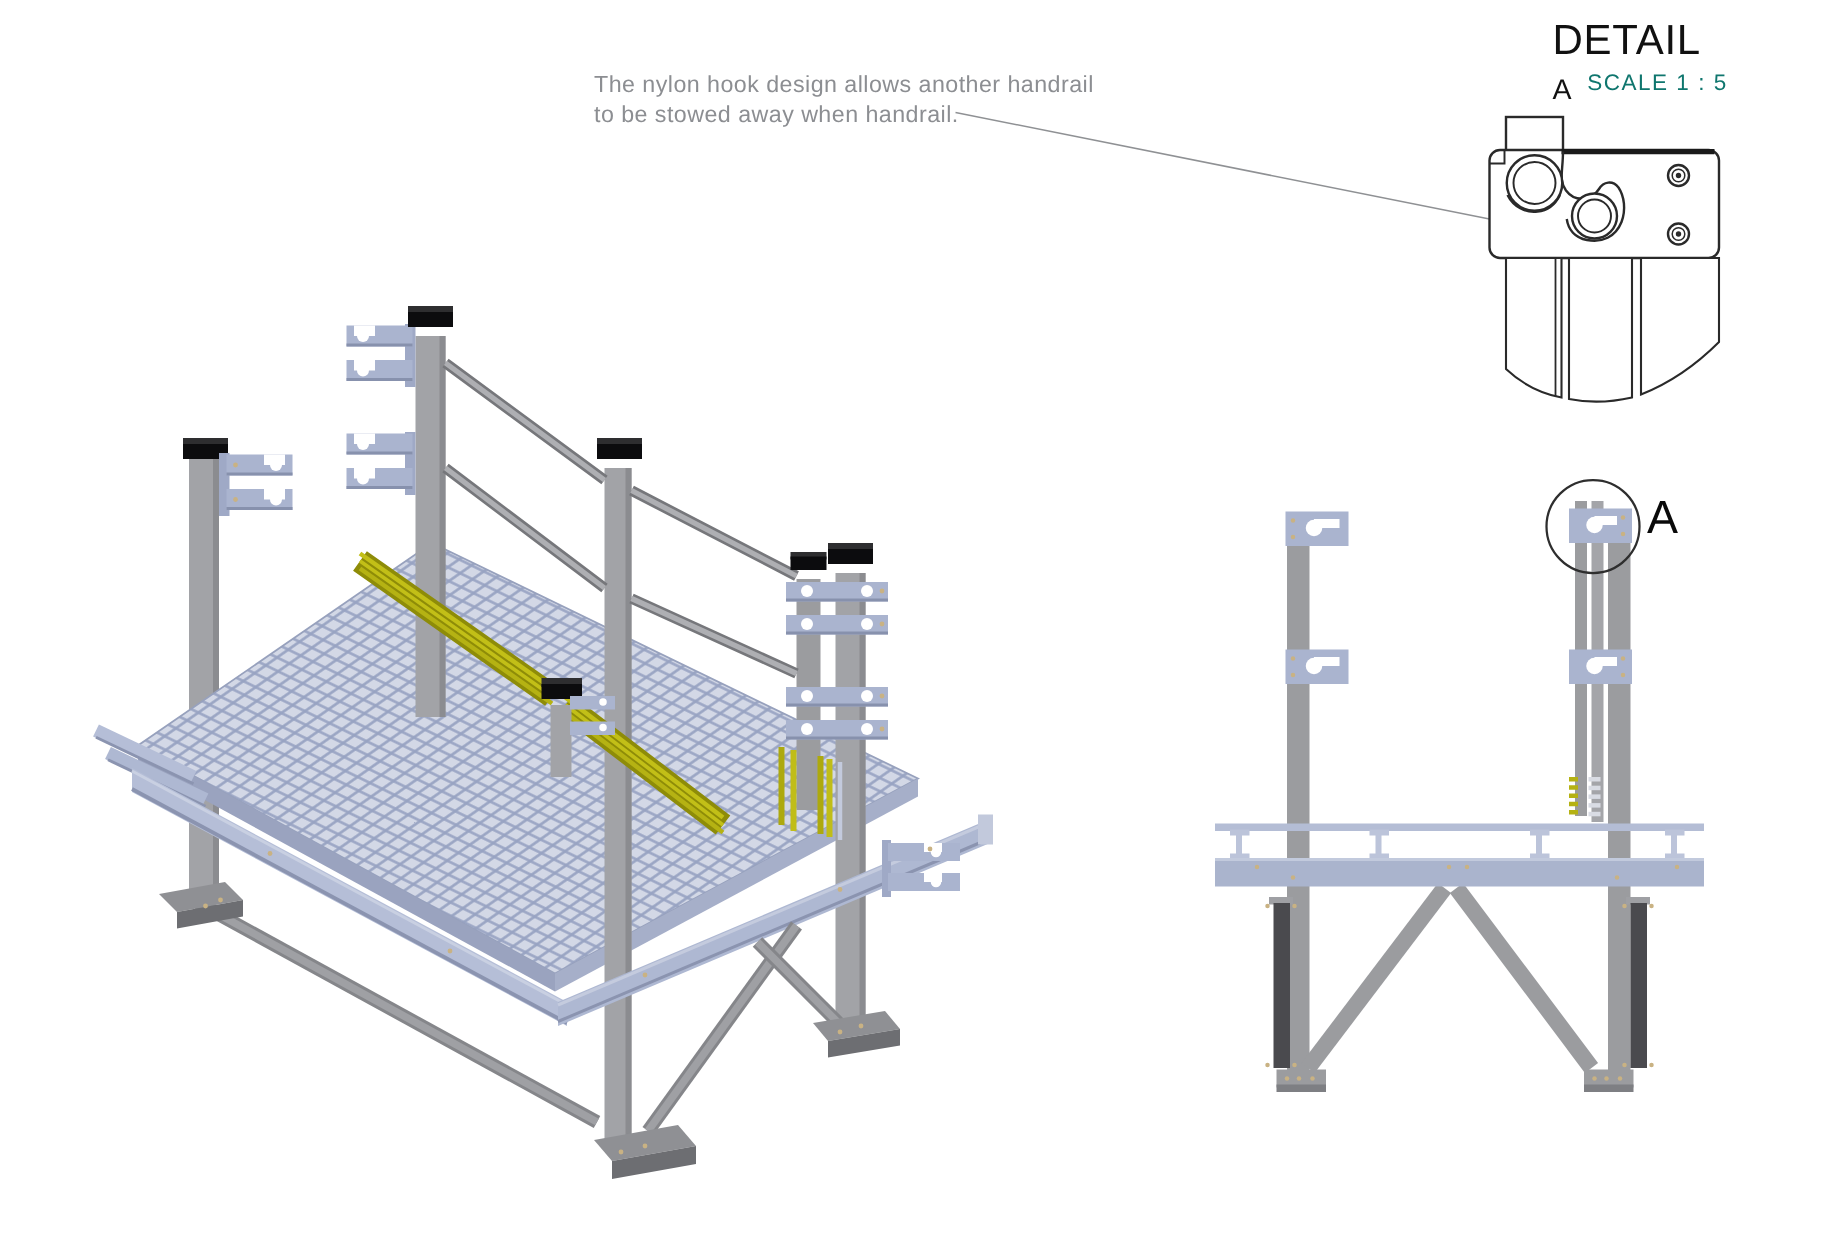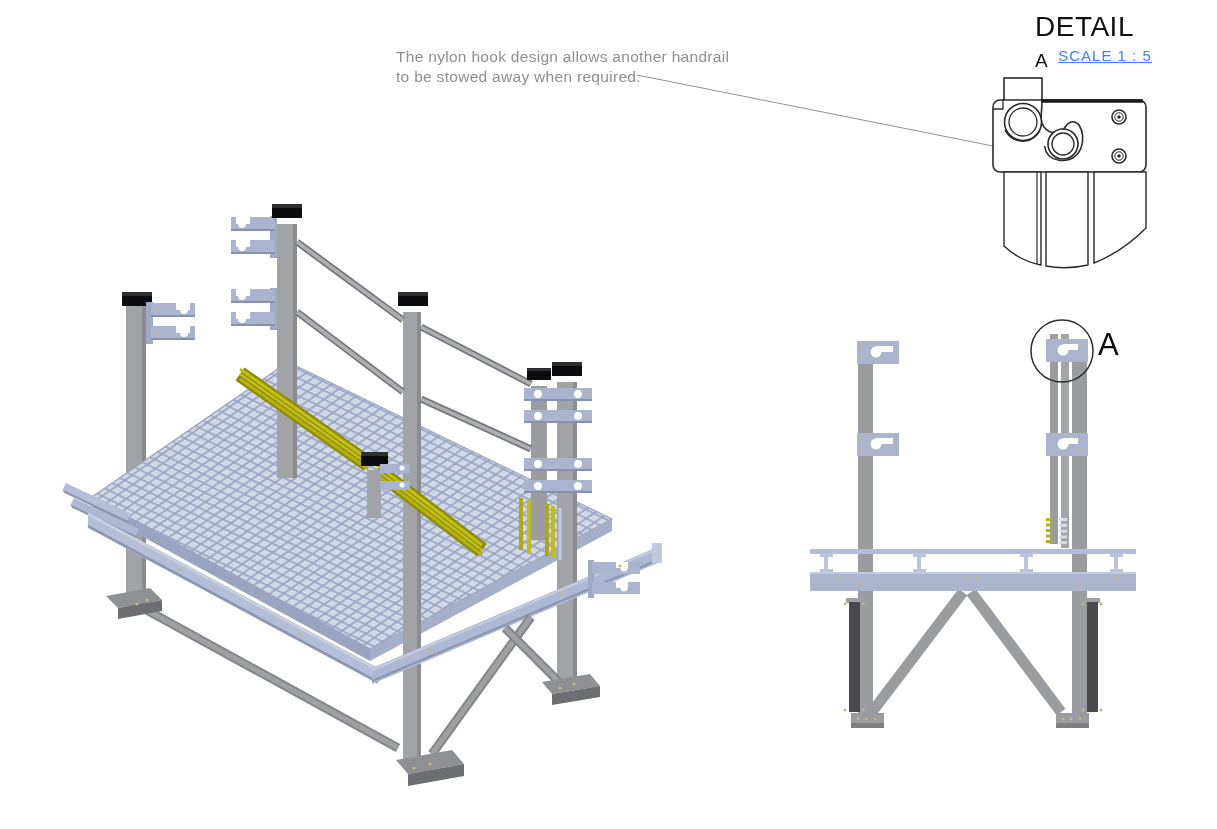--- a/index.html
+++ b/index.html
@@ -3,21 +3,21 @@
 <meta charset="utf-8">
 <style>
   html,body{margin:0;padding:0;background:#fff;}
   body{font-family:"Liberation Sans","DejaVu Sans",sans-serif;}
   .sheet{position:relative;width:1217px;height:829px;background:#fff;overflow:hidden;}
   .sheet svg{position:absolute;left:0;top:0;}
   .annotation{position:absolute;left:396px;top:47px;color:#8c8e92;font-size:15.5px;line-height:19.5px;letter-spacing:0.3px;}
   .detail-title{position:absolute;left:1035px;top:11px;width:140px;display:flex;align-items:baseline;justify-content:center;gap:7px;color:#111;flex-direction:column;}
   .detail-word{font-size:28px;letter-spacing:0.5px;}
   .detail-letter{font-size:19px;}
-  .detail-scale{position:absolute;left:1035px;top:47px;width:140px;text-align:center;font-size:15px;letter-spacing:1px;color:#3b82f6;text-decoration:underline;}
+  .detail-scale{position:absolute;left:1035px;top:47px;width:140px;text-align:center;font-size:15px;letter-spacing:1px;color:#0f766e;}
   .callout-a{position:absolute;left:1098px;top:327px;font-size:31px;color:#0a0a0a;}
 </style>
 </head>
 <body>
 
 <div class="sheet">
 
 <svg width="1217" height="829" viewBox="0 0 1217 829">
   <defs>
     <pattern id="h1" width="8" height="8" patternUnits="userSpaceOnUse" patternTransform="rotate(26)">
@@ -370,21 +370,21 @@
       <path d="M1004,172 L1004,246 Q1020,261 1041,265 L1041,172 Z"></path>
       <path d="M1046,172 L1046,266 Q1066,270 1088,265 L1088,172 Z"></path>
       <path d="M1094,172 L1094,263 Q1122,252 1146,228 L1146,172 Z"></path>
       <path d="M1037,172 L1037,264" fill="none" stroke-width="1.2"></path>
     </g>
   </g>
 </svg>
 
   <div class="annotation">
     <div>The nylon hook design allows another handrail</div>
-    <div>to be stowed away when required.</div>
+    <div>to be stowed away when handrail.</div>
   </div>
 
   <div class="detail-title">
     <span class="detail-word">DETAIL</span>
     <span class="detail-letter">A</span>
   </div>
   <div class="detail-scale">SCALE 1 : 5</div>
 
   <div class="callout-a">A</div>
 </div>

